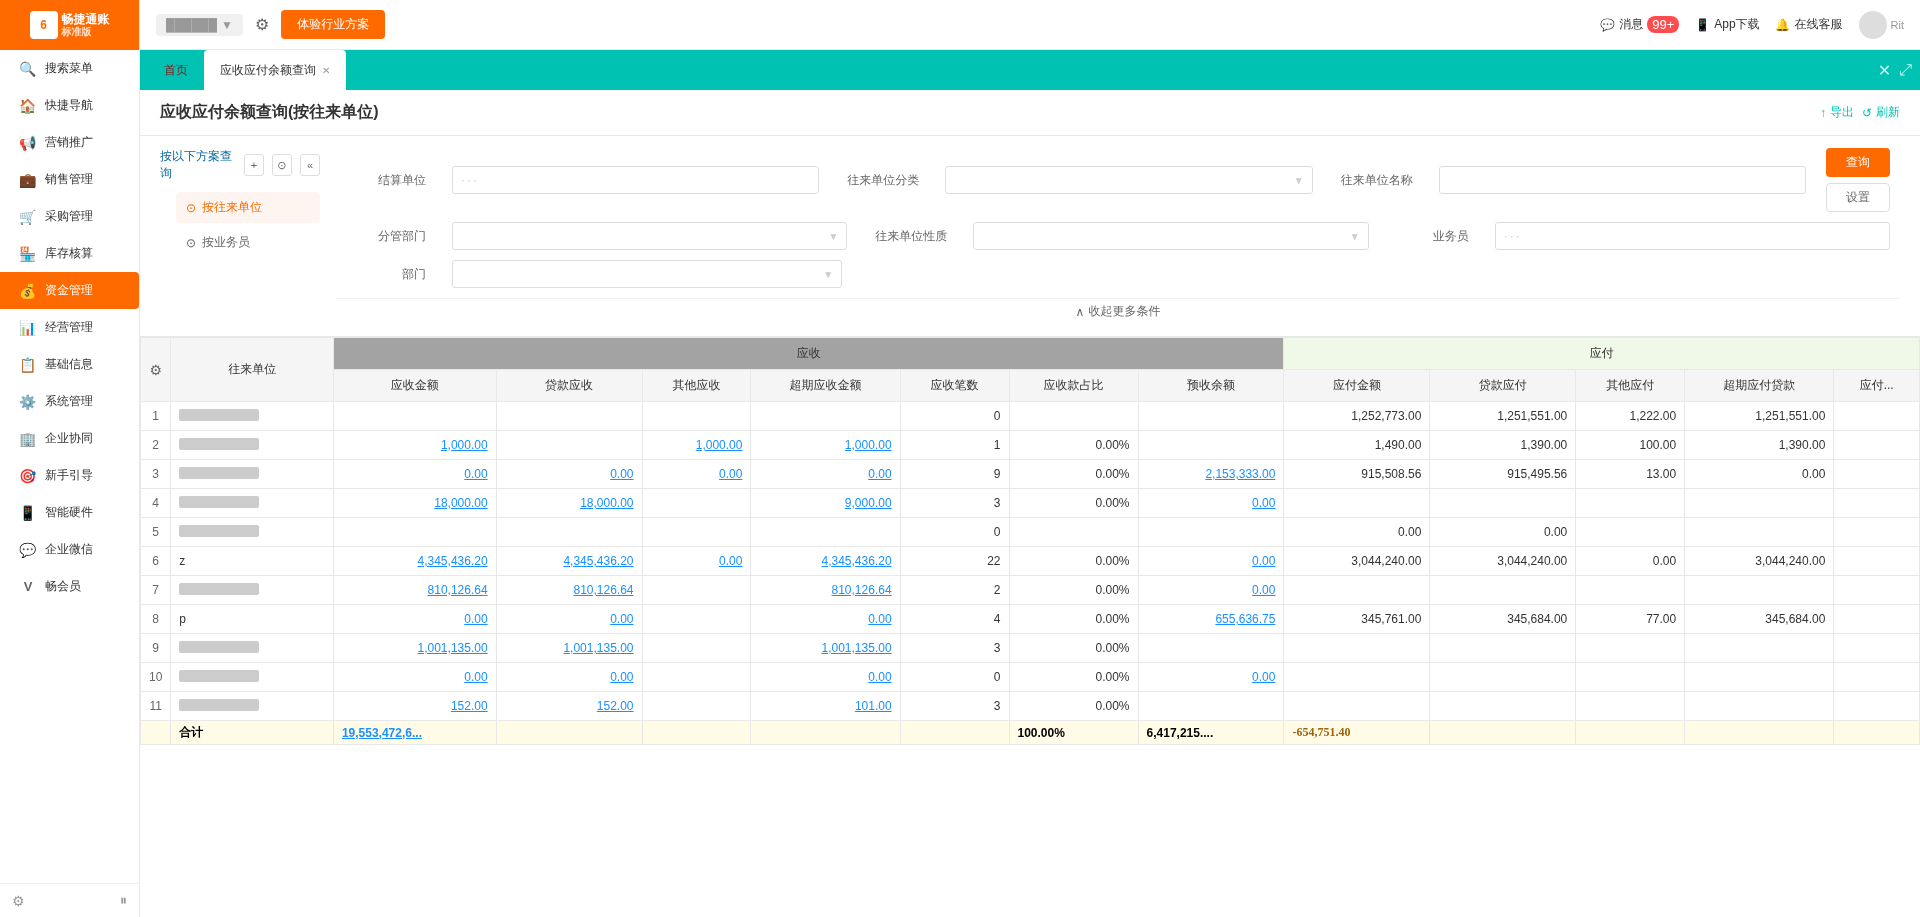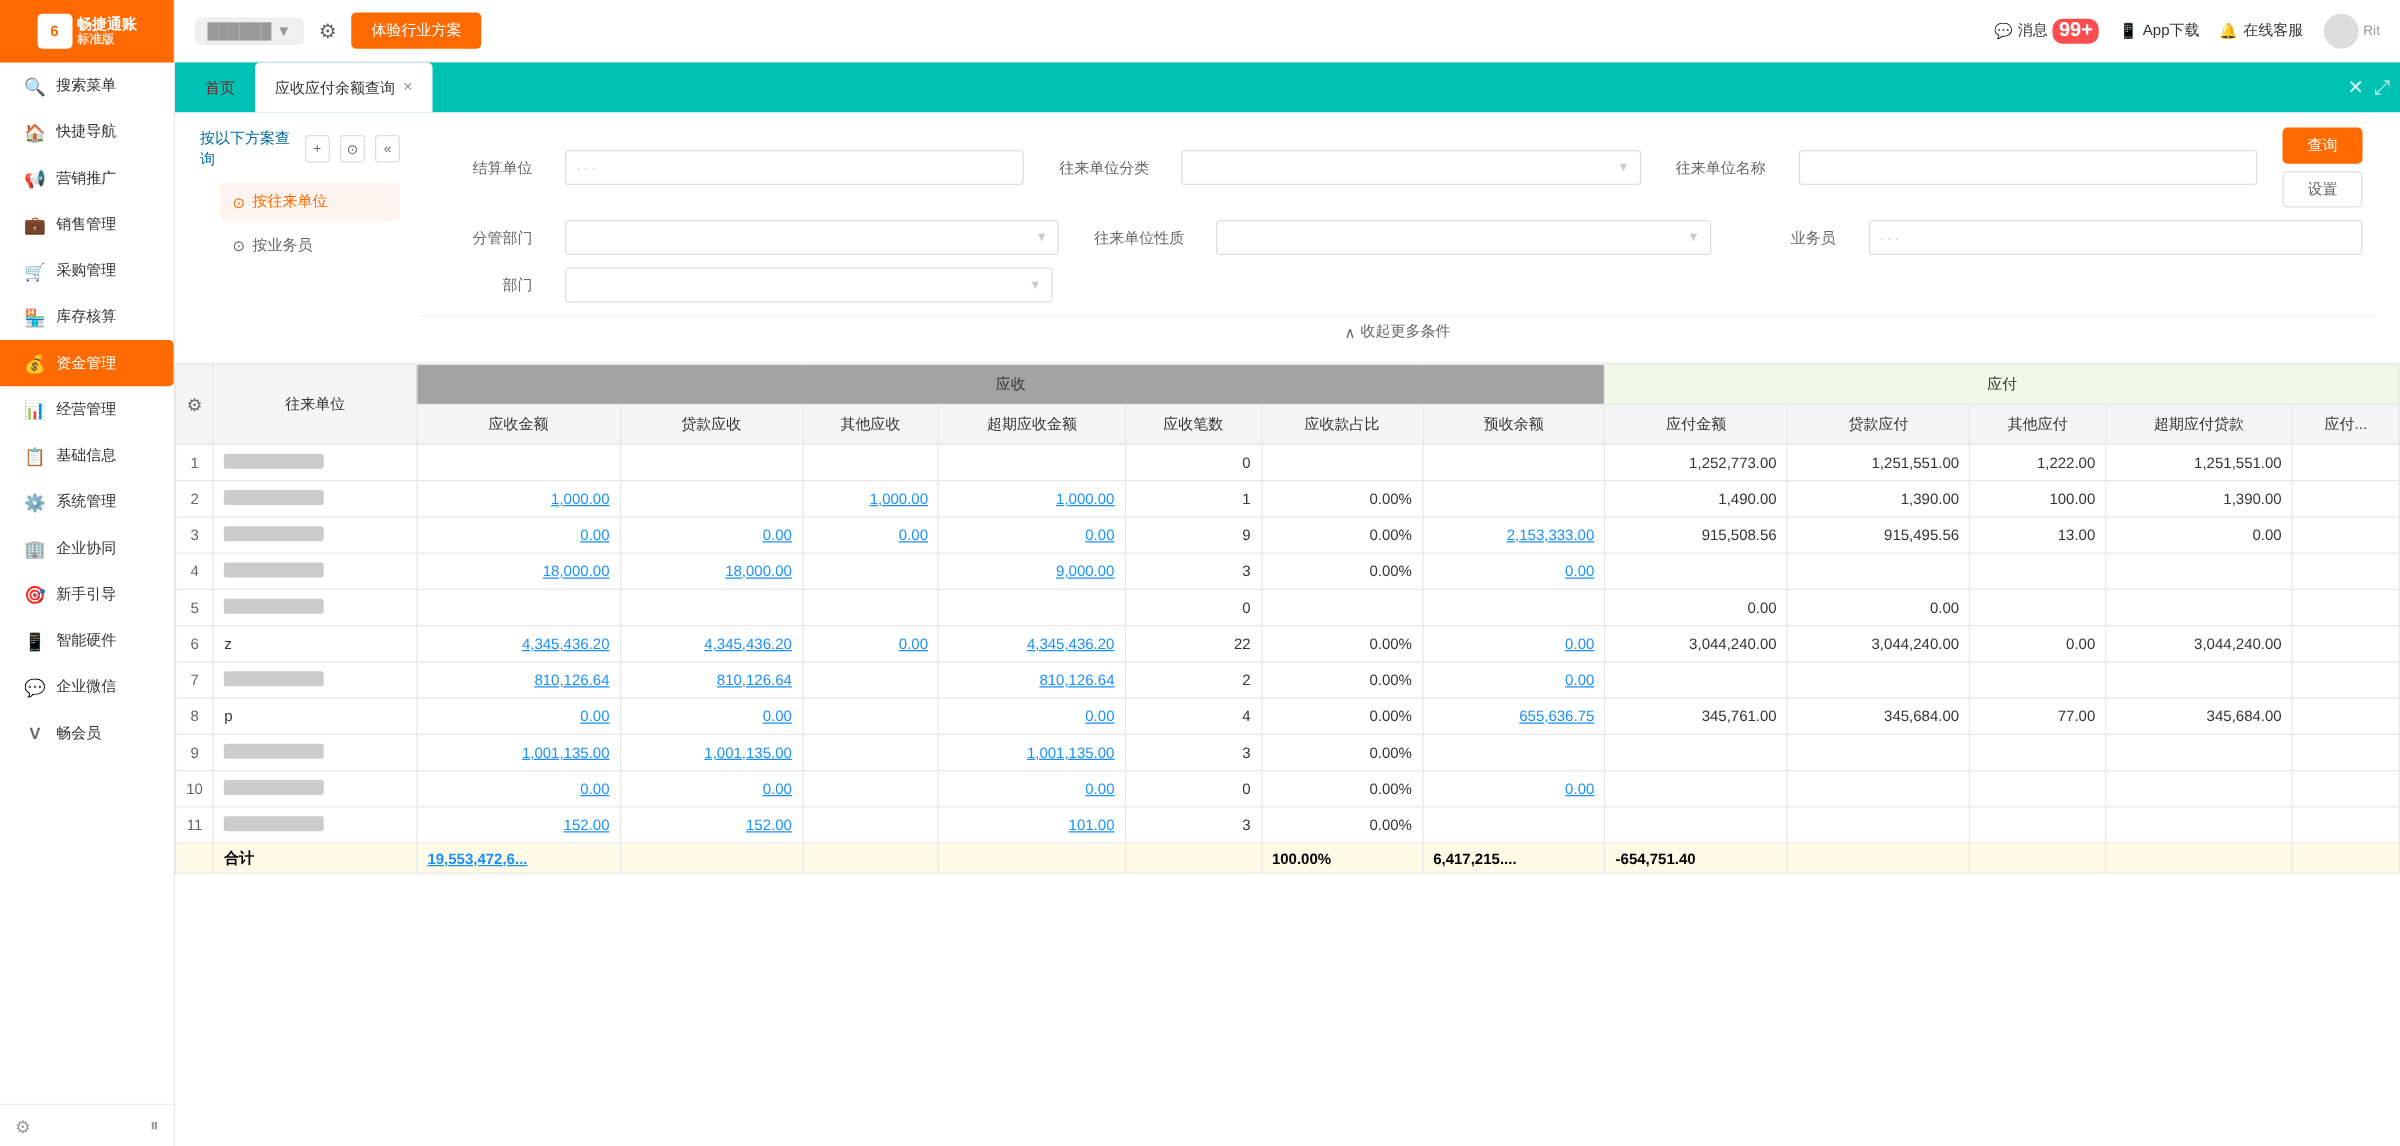--- a/index.html
+++ b/index.html
@@ -96,22 +96,22 @@
       font-size: 12px;
       cursor: pointer;
     }
     .header-right { display: flex; align-items: center; gap: 16px; }
     .header-right-item { display: flex; align-items: center; gap: 4px; color: #333; cursor: pointer; font-size: 12px; }
     .badge {
       background: #ff4d4f;
       color: #fff;
       border-radius: 8px;
       padding: 1px 5px;
-      font-size: 16px;
-      font-weight: bold;
+      font-size: 13px;
+      font-weight: normal;
     }
     .avatar {
       width: 28px;
       height: 28px;
       background: #ddd;
       border-radius: 50%;
     }
     .user-info { display: flex; align-items: center; gap: 4px; }
 
     
@@ -312,21 +312,21 @@
       text-align: center;
     }
     .row-num { text-align: center; color: #666; }
     .blurred {
       background: #ccc;
       border-radius: 2px;
       color: transparent;
       display: inline-block;
     }
     .settings-icon { cursor: pointer; color: #666; font-size: 14px; }
-    .negative { color: #000000; }
+    .negative { color: #a16207; font-family: Liberation Serif, serif; }
   </style>
 </head>
 <body>
 
 <div class="sidebar">
   <div class="sidebar-logo">
     <div class="logo-icon">
       <span>6</span>
     </div>
     <div class="logo-text">
@@ -445,20 +445,33 @@
       </div>
     </div>
     <div class="tab-actions">
       <button class="tab-action-btn">✕</button>
       <button class="tab-action-btn">⤢</button>
     </div>
   </div>
 
   <div class="content">
 
+    <div class="page-header">
+      <span class="page-title">应收应付余额查询(按往来单位)</span>
+      <div class="page-actions">
+        <button class="btn-export">
+          <span>↑</span>
+          <span>导出</span>
+        </button>
+        <button class="btn-refresh">
+          <span>↺</span>
+          <span>刷新</span>
+        </button>
+      </div>
+    </div>
 
     <div class="filter-area">
       <div style="display:flex; gap:16px;">
 
         <div style="width:160px; flex-shrink:0;">
           <div class="filter-top">
             <span class="filter-label">按以下方案查询</span>
             <div class="filter-icon-btn">+</div>
             <div class="filter-icon-btn">⊙</div>
             <div class="filter-icon-btn">«</div>

